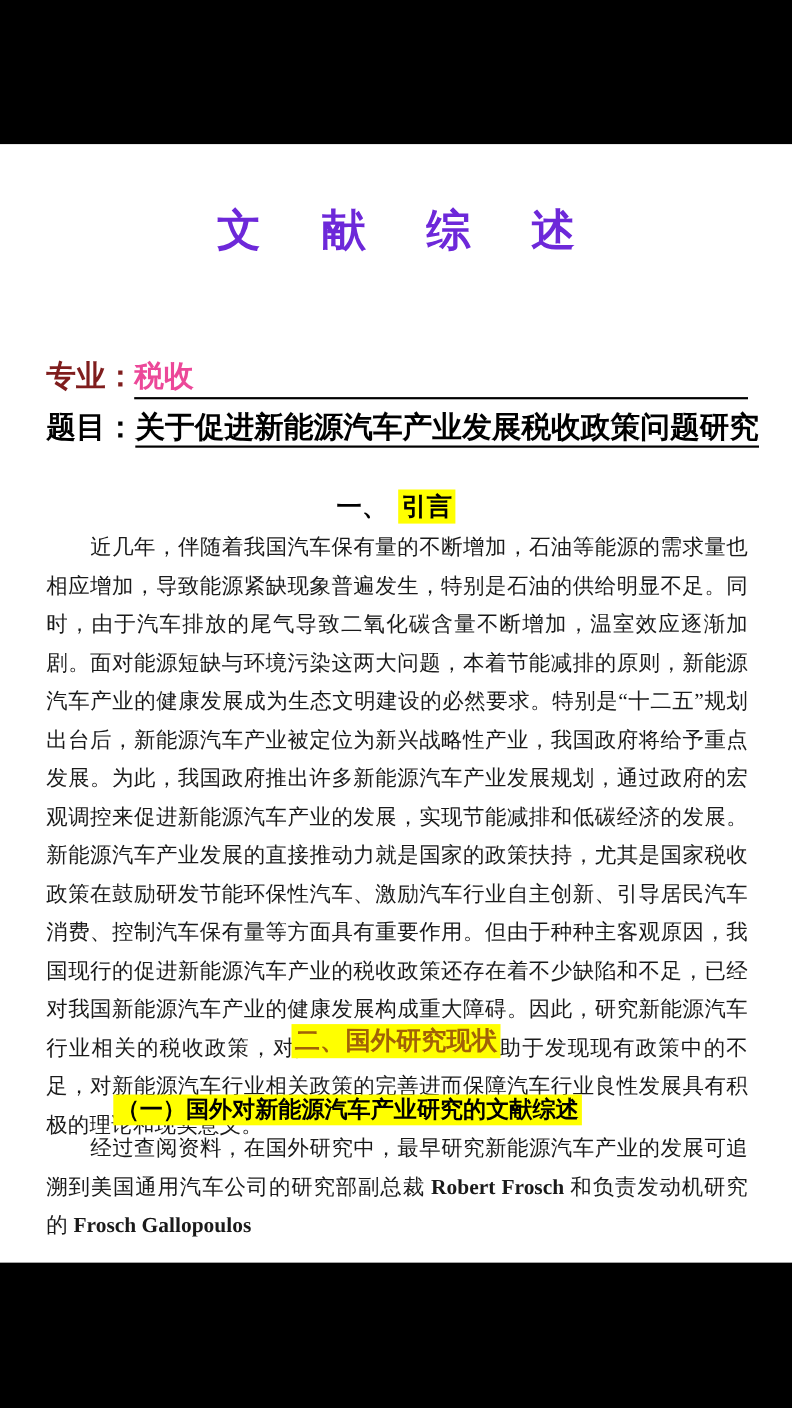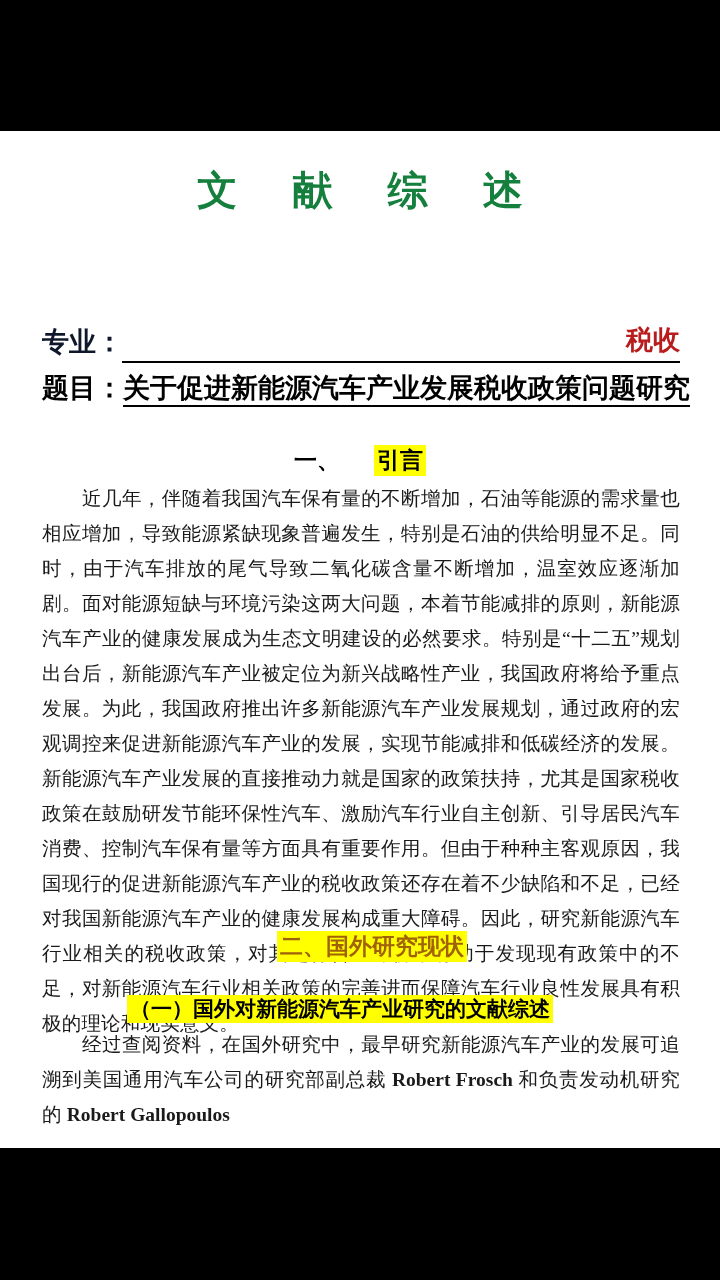--- a/index.html
+++ b/index.html
@@ -50,63 +50,63 @@
   .page-inner {
     position: relative;
     width: 720px;
     height: 1017px;
   }
 
   
   .doc-title {
     position: absolute;
     left: 0;
-    top: 35px;
+    top: 55px;
     width: 720px;
     text-align: center;
     font-family: "Liberation Sans", "DejaVu Sans", sans-serif;
     font-weight: bold;
     font-size: 40px;
     line-height: 48px;
     letter-spacing: 22px;
     text-indent: 22px;
-    color: #15803d;
+    color: #6d28d9;
     white-space: nowrap;
   }
 
   
   .meta-major {
     position: absolute;
     left: 42px;
     top: 192px;
     width: 638px;
     height: 42px;
   }
   .meta-major-label {
     position: absolute;
     left: 0;
     top: 2px;
     font-family: "Liberation Sans", "DejaVu Sans", sans-serif;
     font-weight: bold;
     font-size: 27px;
     line-height: 34px;
-    color: #0f172a;
+    color: #7f1d1d;
     white-space: nowrap;
   }
   .meta-major-value {
     position: absolute;
     left: 80px;
     top: 2px;
     width: 558px;
-    text-align: right;
-    font-family: Liberation Mono, monospace;
-    font-weight: bold;
-    font-size: 27px;
-    line-height: 34px;
-    color: #b91c1c;
+    text-align: left;
+    font-family: Liberation Serif, serif;
+    font-weight: bold;
+    font-size: 27px;
+    line-height: 34px;
+    color: #ec4899;
     white-space: nowrap;
   }
   .meta-major-rule {
     position: absolute;
     left: 80px;
     top: 38px;
     width: 558px;
     height: 2px;
     background: #000000;
   }
@@ -176,21 +176,20 @@
     font-size: 21px;
     line-height: 28px;
     color: #000000;
     white-space: nowrap;
     padding-left: 35px;
   }
 
   .hl {
     background: #ffff00;
     padding: 2px 3px 3px 3px;
-    margin-left: 24px;
   }
 
   
   .para {
     position: absolute;
     left: 42px;
     width: 638px;
     font-family: "Liberation Serif", "DejaVu Serif", serif;
     font-size: 19.5px;
     line-height: 35px;
@@ -239,20 +238,20 @@
       <div class="para para-intro">近几年，伴随着我国汽车保有量的不断增加，石油等能源的需求量也相应增加，导致能源紧缺现象普遍发生，特别是石油的供给明显不足。同时，由于汽车排放的尾气导致二氧化碳含量不断增加，温室效应逐渐加剧。面对能源短缺与环境污染这两大问题，本着节能减排的原则，新能源汽车产业的健康发展成为生态文明建设的必然要求。特别是“十二五”规划出台后，新能源汽车产业被定位为新兴战略性产业，我国政府将给予重点发展。为此，我国政府推出许多新能源汽车产业发展规划，通过政府的宏观调控来促进新能源汽车产业的发展，实现节能减排和低碳经济的发展。新能源汽车产业发展的直接推动力就是国家的政策扶持，尤其是国家税收政策在鼓励研发节能环保性汽车、激励汽车行业自主创新、引导居民汽车消费、控制汽车保有量等方面具有重要作用。但由于种种主客观原因，我国现行的促进新能源汽车产业的税收政策还存在着不少缺陷和不足，已经对我国新能源汽车产业的健康发展构成重大障碍。因此，研究新能源汽车行业相关的税收政策，对其进行合理评价，有助于发现现有政策中的不足，对新能源汽车行业相关政策的完善进而保障汽车行业良性发展具有积极的理论和现实意义。</div>
 
       <div class="h-sec2">
         <span class="hl">二、国外研究现状</span>
       </div>
 
       <div class="h-sub">
         <span class="hl">（一）国外对新能源汽车产业研究的文献综述</span>
       </div>
 
-      <div class="para para-foreign"><span>经过查阅资料，在国外研究中，最早研究新能源汽车产业的发展可追溯到美国通用汽车公司的研究部副总裁 </span><span class="lat">Robert Frosch</span><span> 和负责发动机研究的 </span><span class="lat">Robert Gallopoulos</span></div>
+      <div class="para para-foreign"><span>经过查阅资料，在国外研究中，最早研究新能源汽车产业的发展可追溯到美国通用汽车公司的研究部副总裁 </span><span class="lat">Robert Frosch</span><span> 和负责发动机研究的 </span><span class="lat">Frosch Gallopoulos</span></div>
 
     </div>
   </div>
 
   <div class="letterbox-bottom"></div>
 
 </div>
 
 </body></html>

